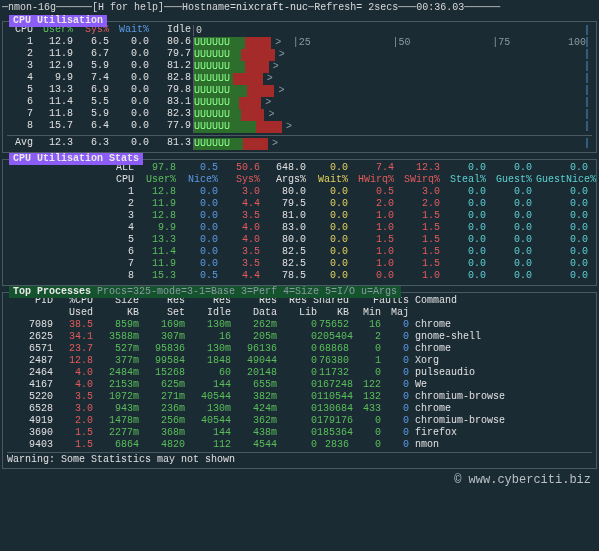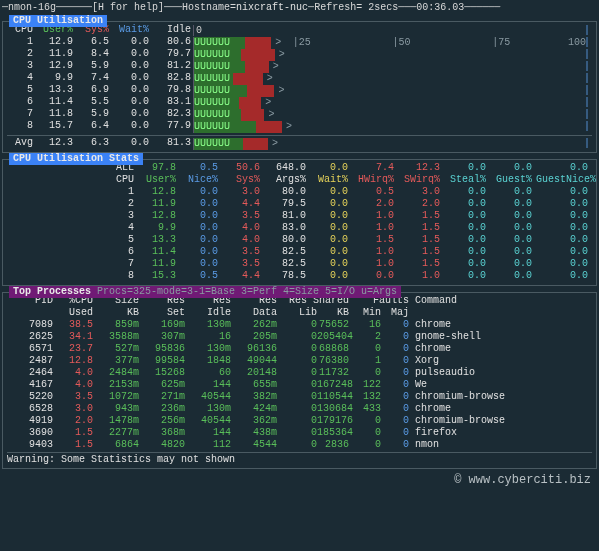--- a/index.html
+++ b/index.html
@@ -18,31 +18,31 @@
   .box {
     border: 1px solid #4a5a62;
     position: relative;
     margin-top: 6px;
     padding: 3px 4px 2px 4px;
   }
   .legend {
     position: absolute;
     top: -7px;
     left: 6px;
-    background: #3b82f6;
+    background: #8b5cf6;
     padding: 0 4px;
     color: #e8e8e8;
     font-weight: bold;
     text-align: right;
   }
   .legend2 {
     position: absolute;
     top: -7px;
     left: 6px;
-    background: #701a75;
+    background: #14532d;
     padding: 0 4px;
     color: #e8e8e8;
   }
   .legend2 .ttl { font-weight: bold; }
   .hdr-row, .row {
     display: flex;
     align-items: center;
     height: 12px;
     justify-content: flex-end;
   }
@@ -118,21 +118,21 @@
         <span class="cu-bar">
           <span class="end-pipe">|</span>
           <span class="bar-seg bar-user" style="left: 0%; width: 12.9%;">UUUUUU</span>
           <span class="bar-seg bar-sys" style="left: 12.9%; width: 6.5%;"></span>
           <span class="bar-arrow" style="left: 20.4%;">&gt;</span>
         </span>
       </div>
       <div class="row">
         <span class="cu-cpu c-white">2</span>
         <span class="cu-user c-white">11.9</span>
-        <span class="cu-sys c-white">8.4</span>
+        <span class="cu-sys c-white">6.7</span>
         <span class="cu-wait c-white">0.0</span>
         <span class="cu-idle c-white">79.7</span>
         <span class="cu-bar">
           <span class="end-pipe">|</span>
           <span class="bar-seg bar-user" style="left: 0%; width: 11.9%;">UUUUUU</span>
           <span class="bar-seg bar-sys" style="left: 11.9%; width: 8.4%;"></span>
           <span class="bar-arrow" style="left: 21.3%;">&gt;</span>
         </span>
       </div>
       <div class="row">

